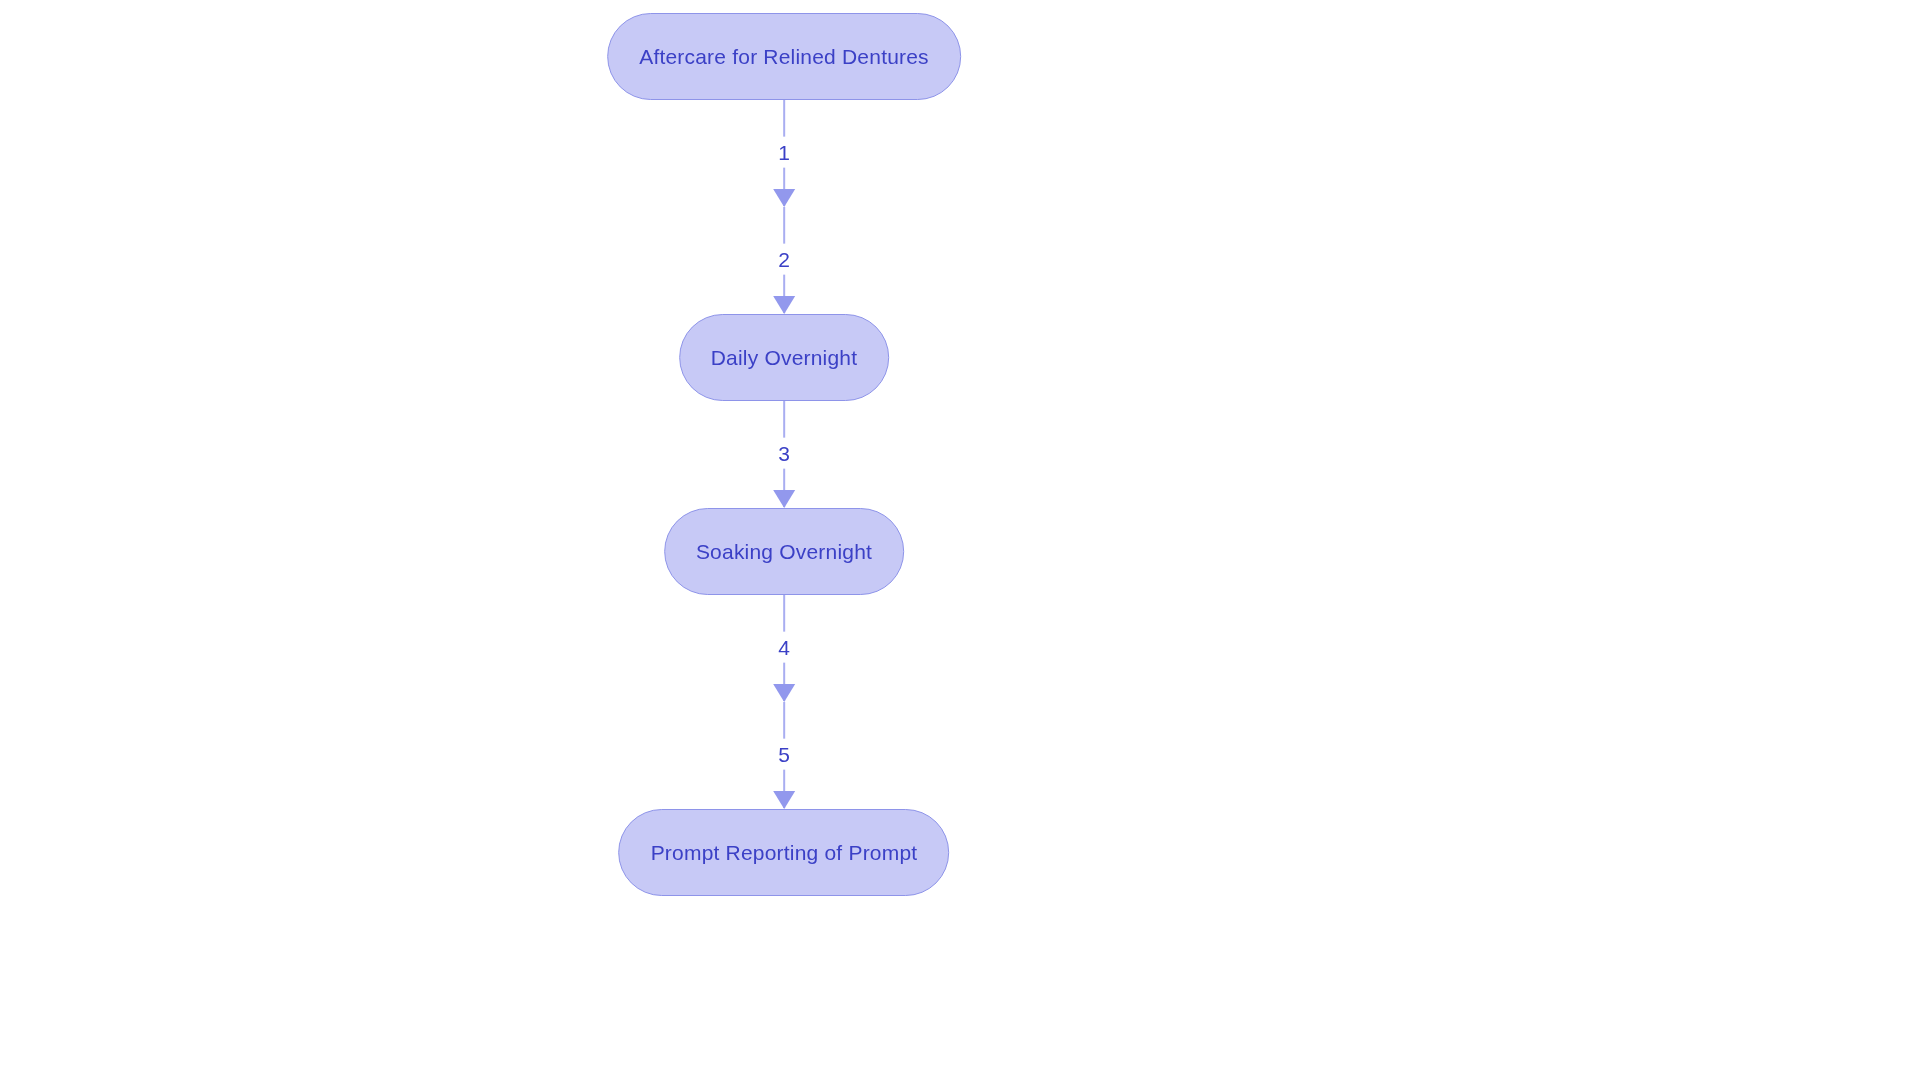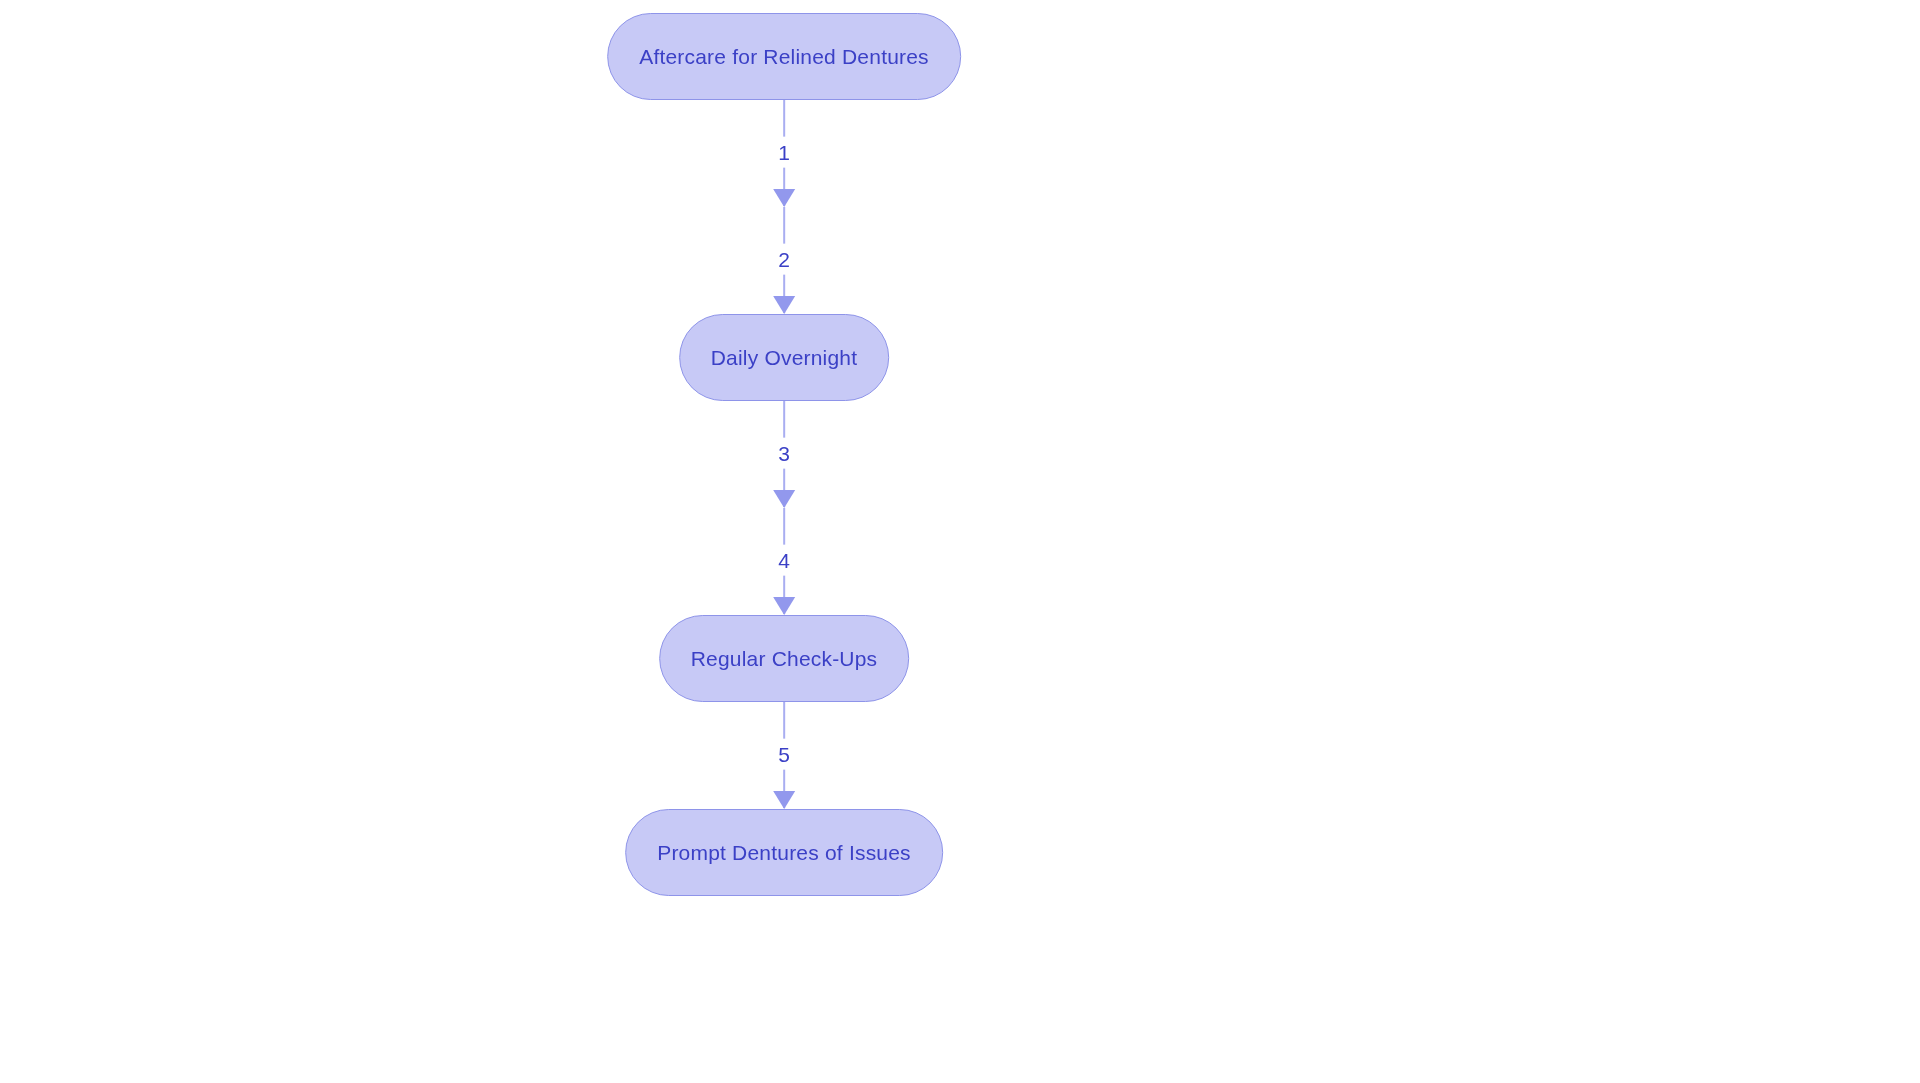--- a/index.html
+++ b/index.html
@@ -104,35 +104,35 @@
     <div class="node">
       <span>Daily Overnight</span>
     </div>
 
     <div class="connector">
       <div class="line"></div>
       <div class="arrowhead"></div>
       <div class="edge-label">3</div>
     </div>
 
+    <div class="node">
+      <span>Soaking Overnight</span>
+    </div>
 
     <div class="connector">
       <div class="line"></div>
       <div class="arrowhead"></div>
       <div class="edge-label">4</div>
     </div>
 
-    <div class="node">
-      <span>Regular Check-Ups</span>
-    </div>
 
     <div class="connector">
       <div class="line"></div>
       <div class="arrowhead"></div>
       <div class="edge-label">5</div>
     </div>
 
     <div class="node">
-      <span>Prompt Dentures of Issues</span>
+      <span>Prompt Reporting of Prompt</span>
     </div>
 
   </div>
 </div>
 
 </body></html>

